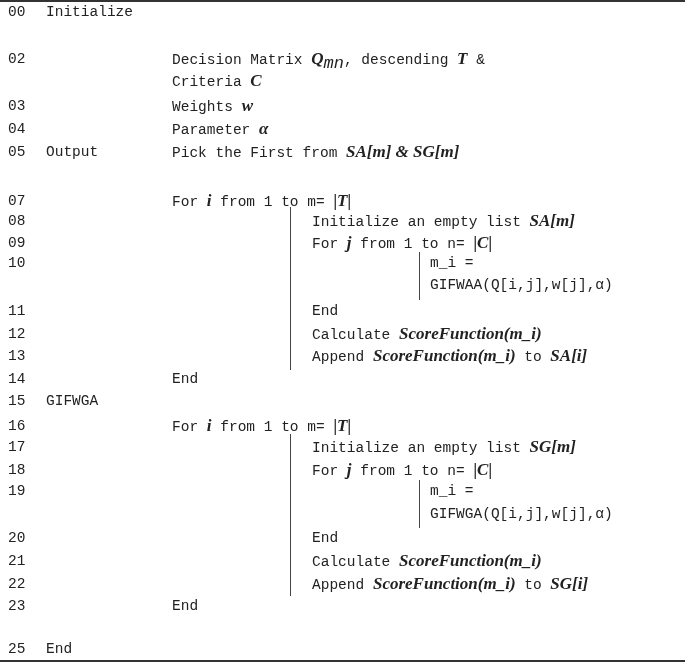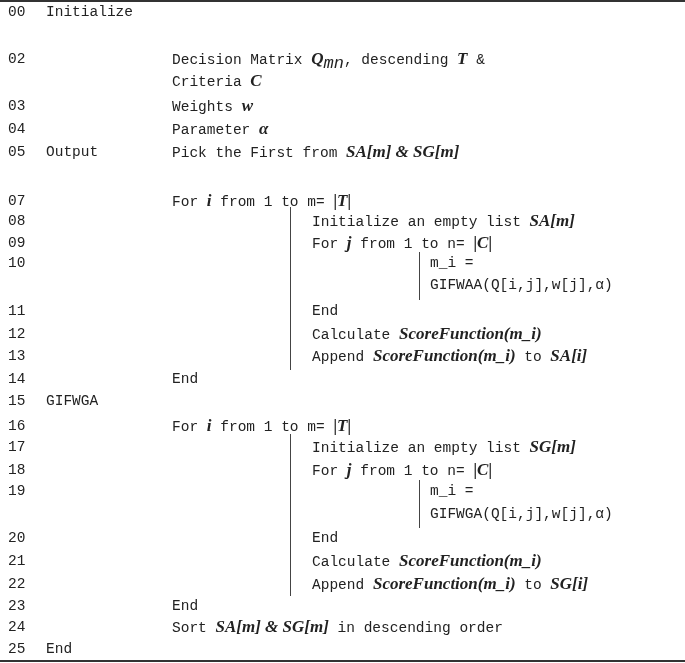--- a/index.html
+++ b/index.html
@@ -139,24 +139,20 @@
   <div class="row" style="top:573px">
     <span class="num">22</span>
     <span class="c2"><span>Append </span><span class="m">ScoreFunction(m_i)</span><span> to </span><span class="m">SG[i]</span></span>
   </div>
 
   <div class="row" style="top:595px">
     <span class="num">23</span>
     <span class="c1">End</span>
   </div>
 
-  <div class="row" style="top:616px">
-    <span class="num">24</span>
-    <span class="c1"><span>Sort </span><span class="m">SA[m] &amp; SG[m]</span><span> in descending order</span></span>
-  </div>
 
   <div class="row" style="top:638px">
     <span class="num">25</span>
     <span class="lbl">End</span>
   </div>
 
   <div class="vline" style="left:290px; top:207px; height:163px;"></div>
   <div class="vline" style="left:419px; top:252px; height:48px;"></div>
   <div class="vline" style="left:290px; top:434px; height:162px;"></div>
   <div class="vline" style="left:419px; top:480px; height:48px;"></div>

